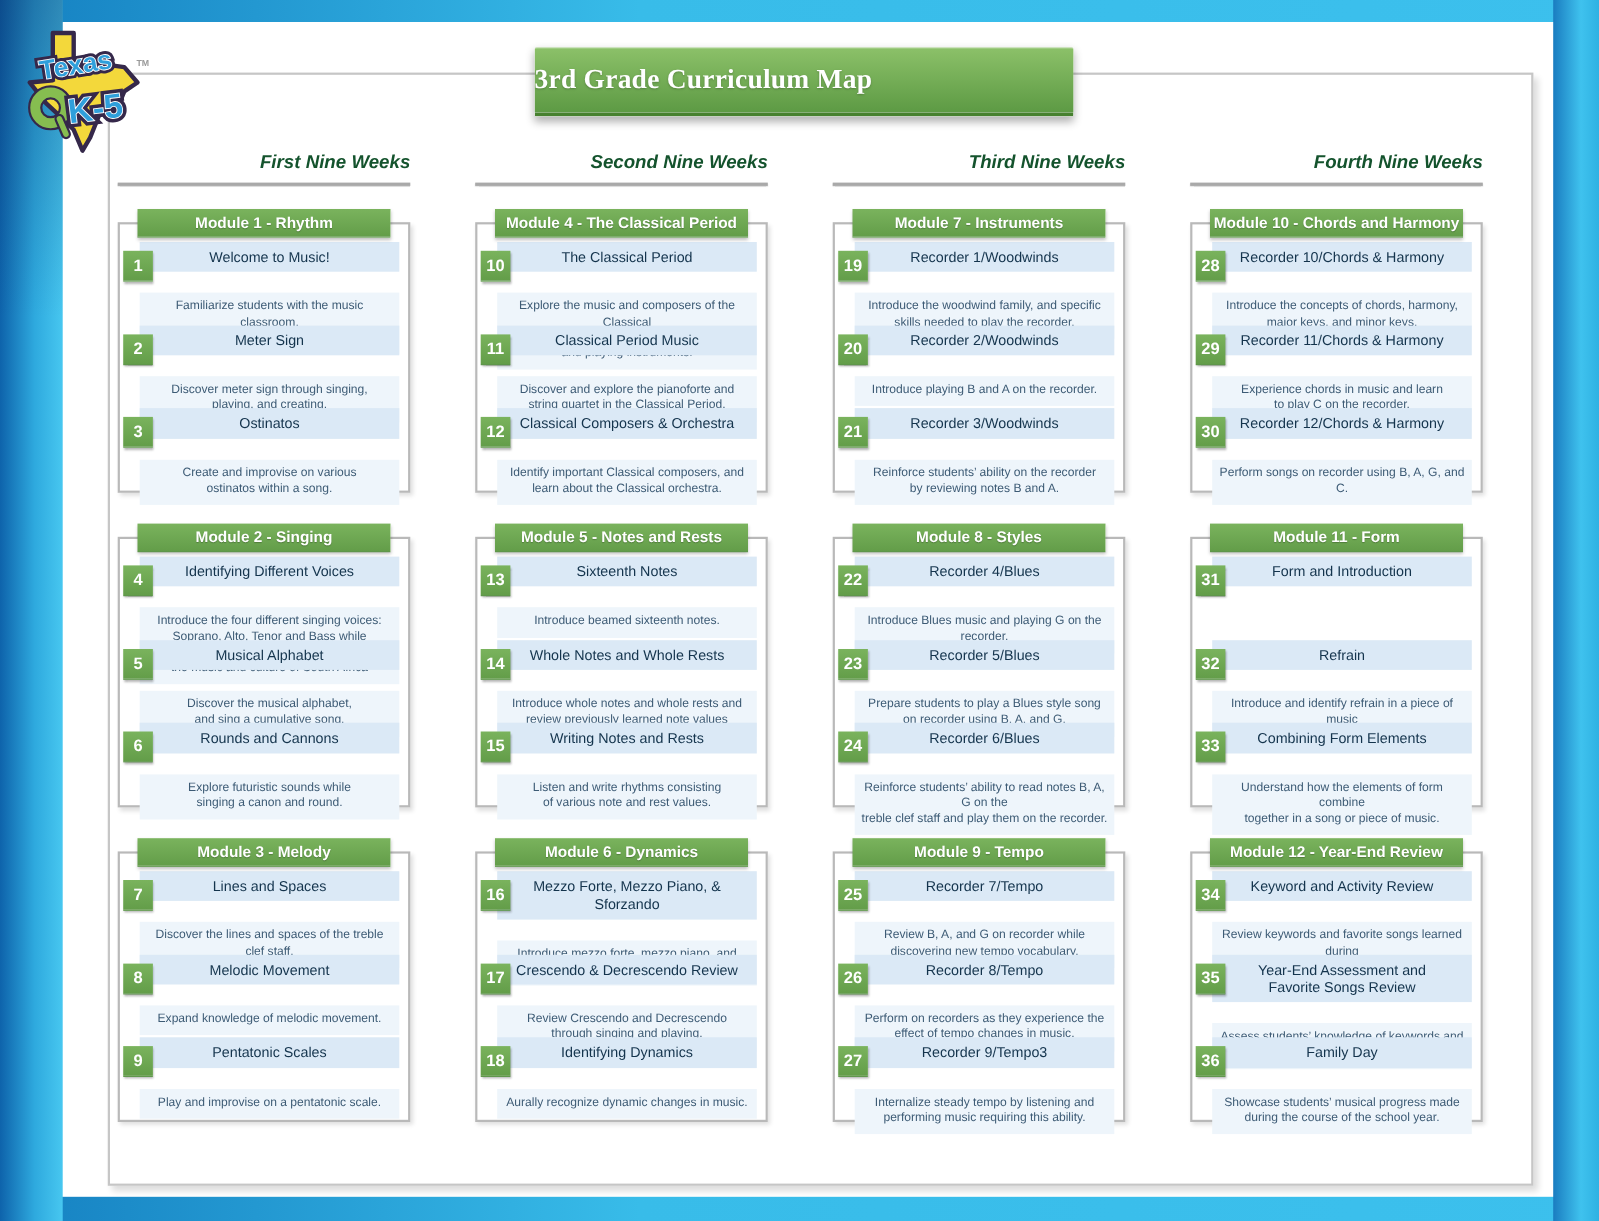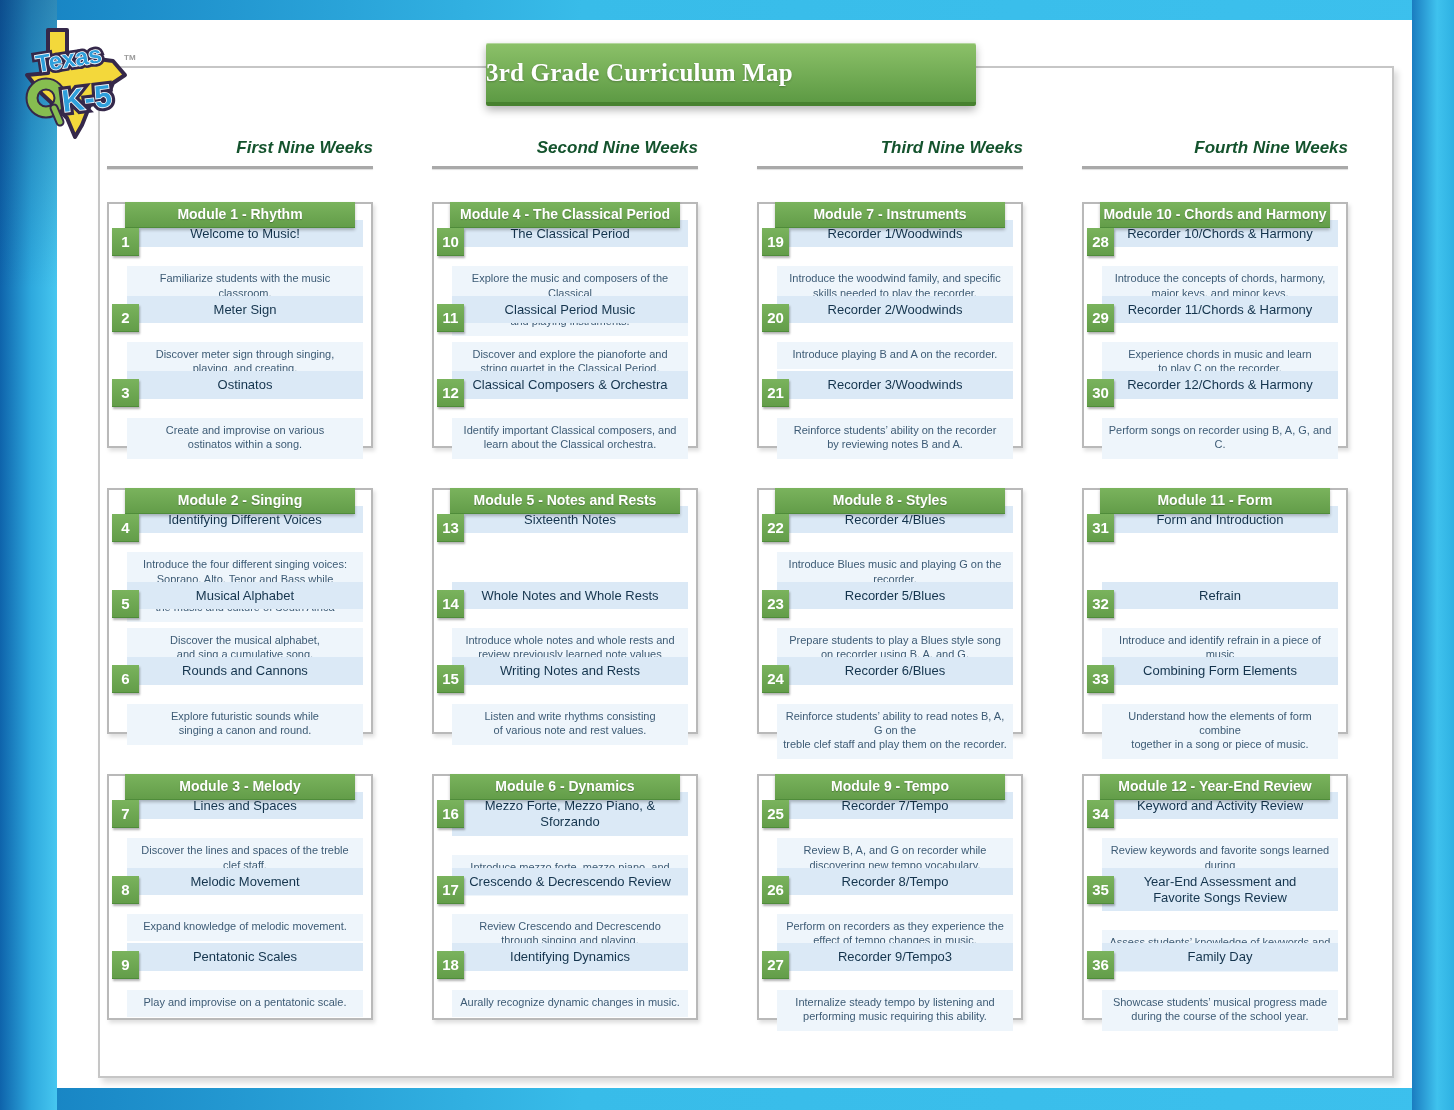--- a/index.html
+++ b/index.html
@@ -50,21 +50,21 @@
   
   .column { position:absolute; top:134px; width:266px; z-index:3; }
   .column:nth-child(1){ left:107px; } .column:nth-child(2){ left:432px; }
   .column:nth-child(3){ left:757px; } .column:nth-child(4){ left:1082px; }
   .col-header { font-style:italic; font-weight:600; font-size:17px; color:#14532d;
     text-align:right; padding-top:4px; height:20px; }
   .col-underline { height:3px; background:#a9a9a9; margin-top:8px; box-shadow:0 1px 1px #ddd; }
   
   .module { position:relative; height:258px; margin-top:21px; margin-bottom:28px; }
   .module-bar {
-    position:absolute; top:12px; left:18px; right:18px; height:25px; z-index:4;
+    position:absolute; top:0; left:18px; right:18px; height:25px; z-index:4;
     background:linear-gradient(to bottom, #7ab35d, #639d49);
     border-bottom:1px solid #4f8c3a; box-shadow:0 2px 3px rgba(0,0,0,.25);
     color:#fff; font-weight:bold; font-size:14px; text-align:center; line-height:25px;
     text-shadow:0 1px 1px rgba(0,0,0,.25);
   }
   .module-card {
     position:absolute; top:12px; left:0; right:0; bottom:0;
     background:#fff; border:2px solid #b9b9b9; box-shadow:2px 3px 4px rgba(0,0,0,.13);
   }
   .lessons { position:absolute; left:16px; right:8px; top:16px; bottom:8px;
@@ -221,20 +221,21 @@
             </div>
           </div>
         </div>
         <div class="module">
           <div class="module-bar">Module 5 - Notes and Rests</div>
           <div class="module-card">
             <div class="lessons">
               <div class="lesson">
                 <div class="badge">13</div>
                 <div class="ltitle">Sixteenth Notes</div>
+                <div class="ldesc">Introduce beamed sixteenth notes.</div>
               </div>
               <div class="lesson">
                 <div class="badge">14</div>
                 <div class="ltitle">Whole Notes and Whole Rests</div>
                 <div class="ldesc">Introduce whole notes and whole rests and
 review previously learned note values</div>
               </div>
               <div class="lesson">
                 <div class="badge">15</div>
                 <div class="ltitle">Writing Notes and Rests</div>

